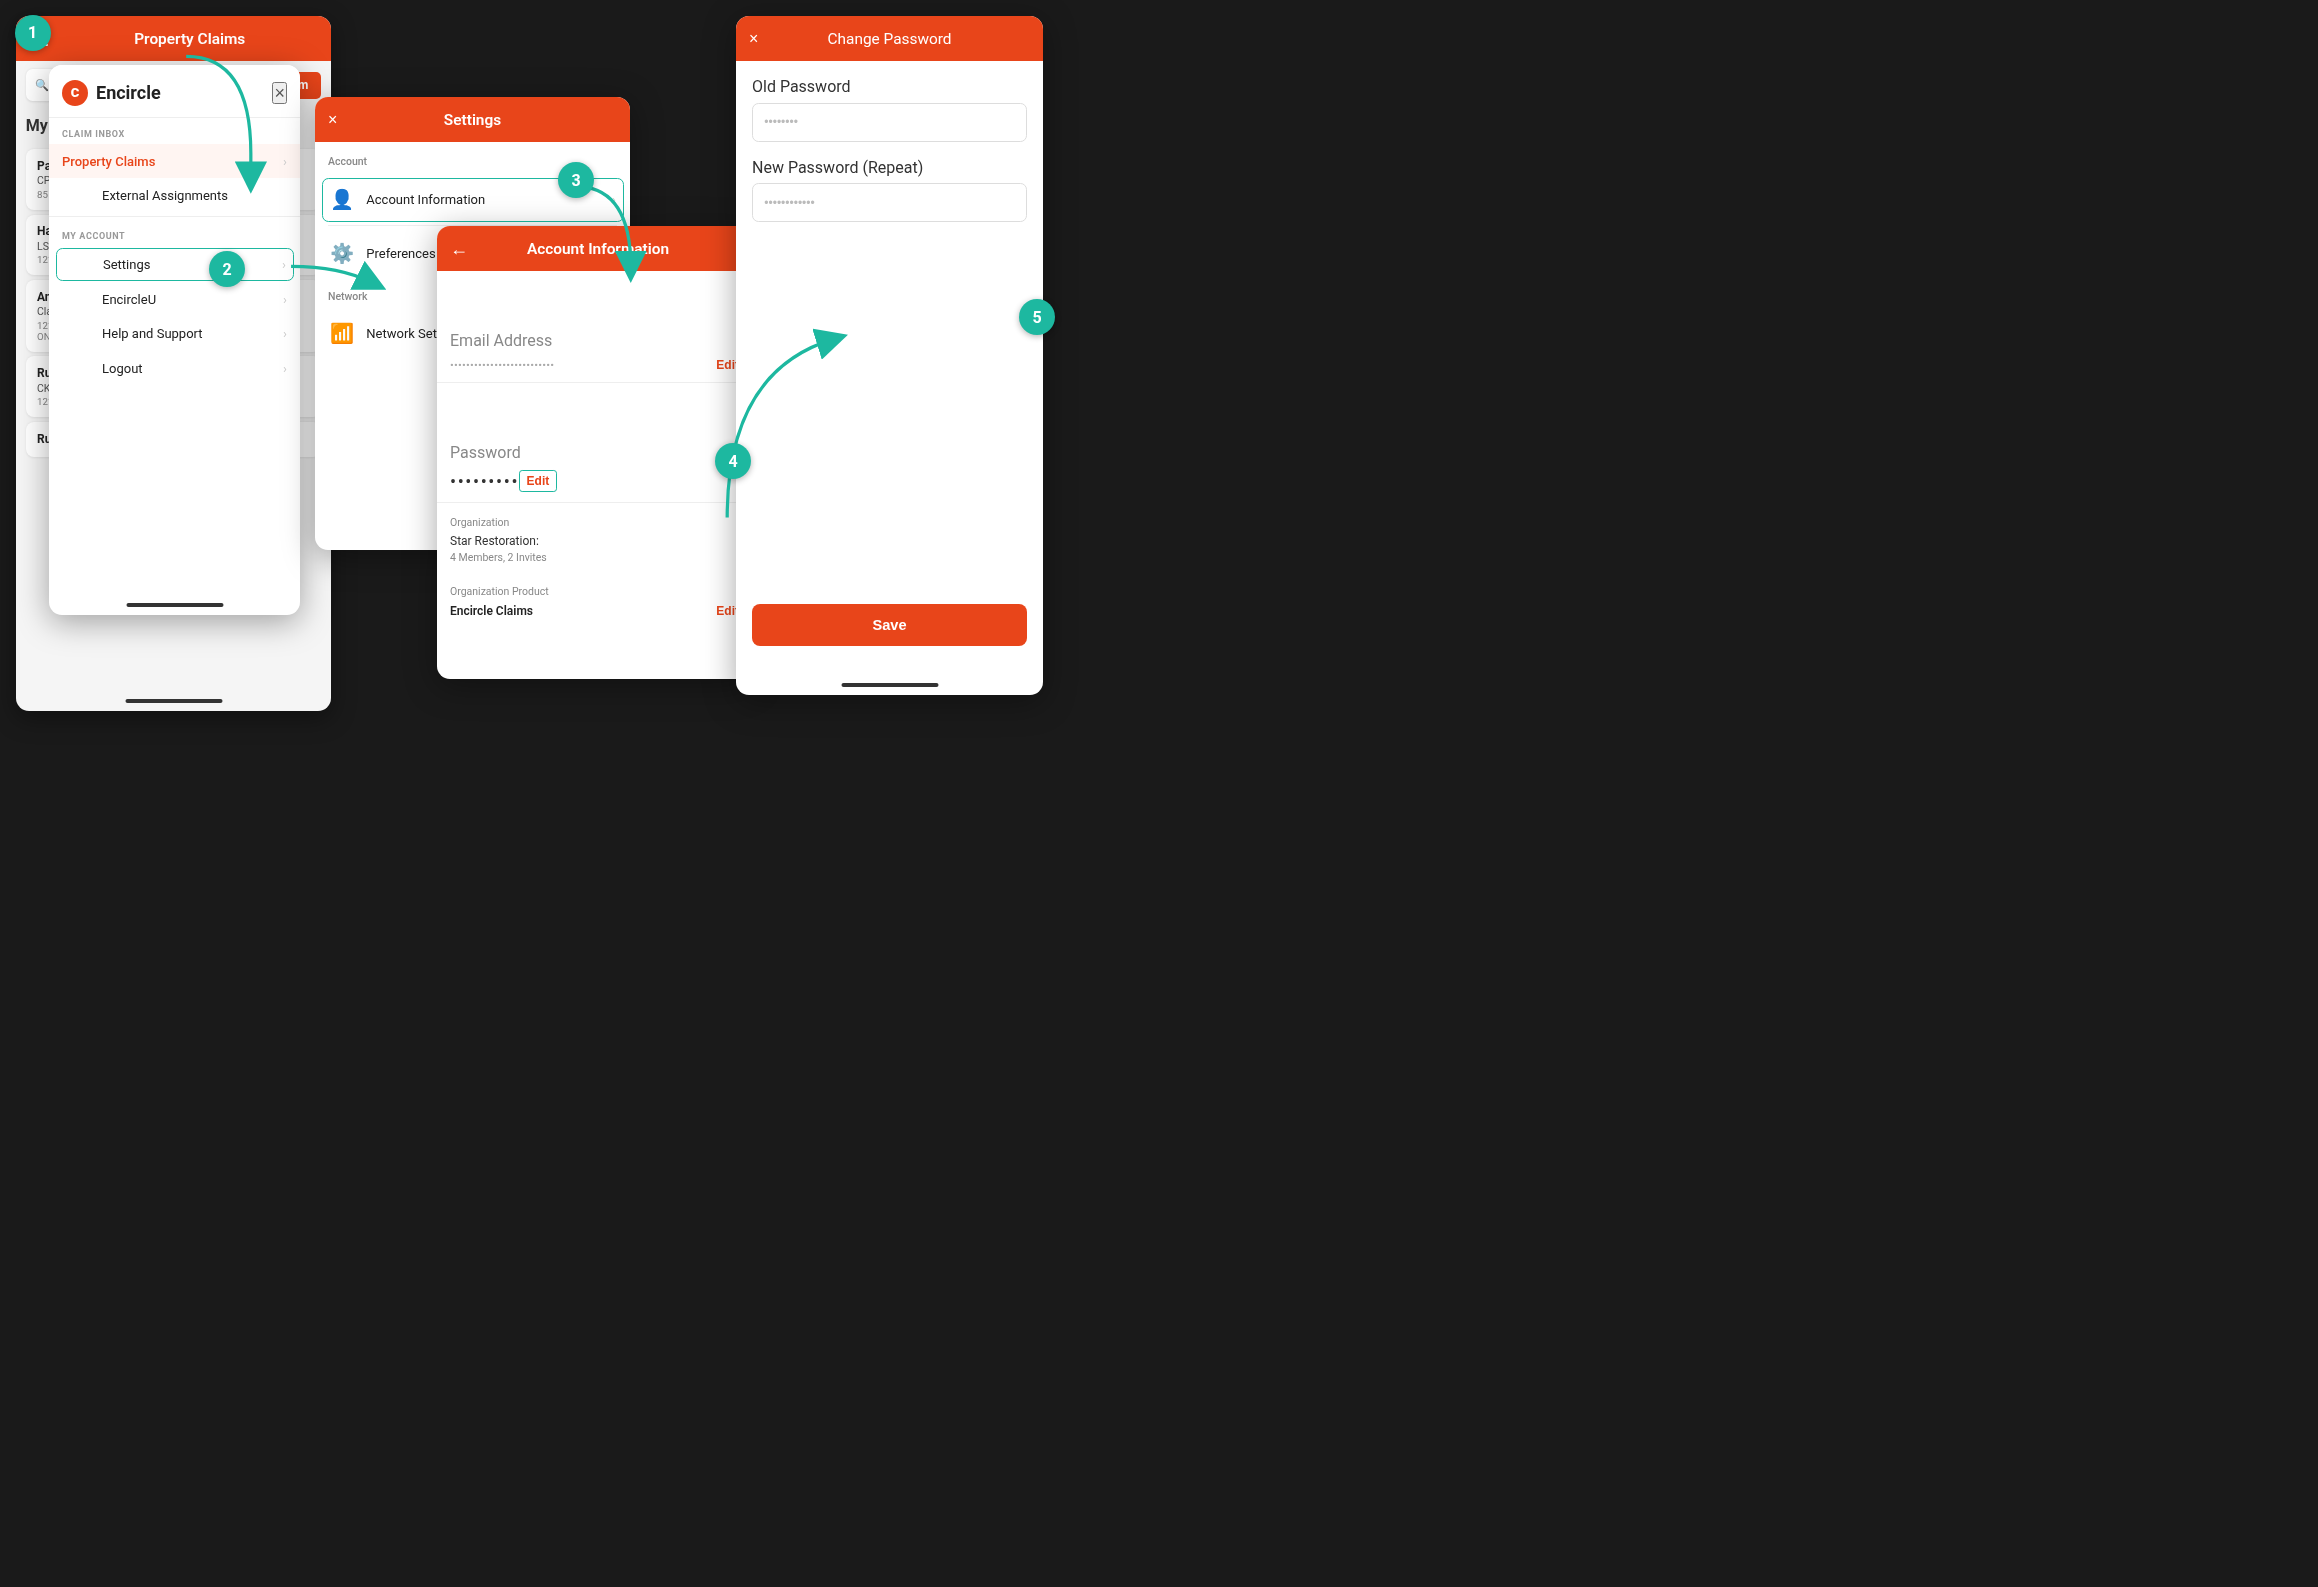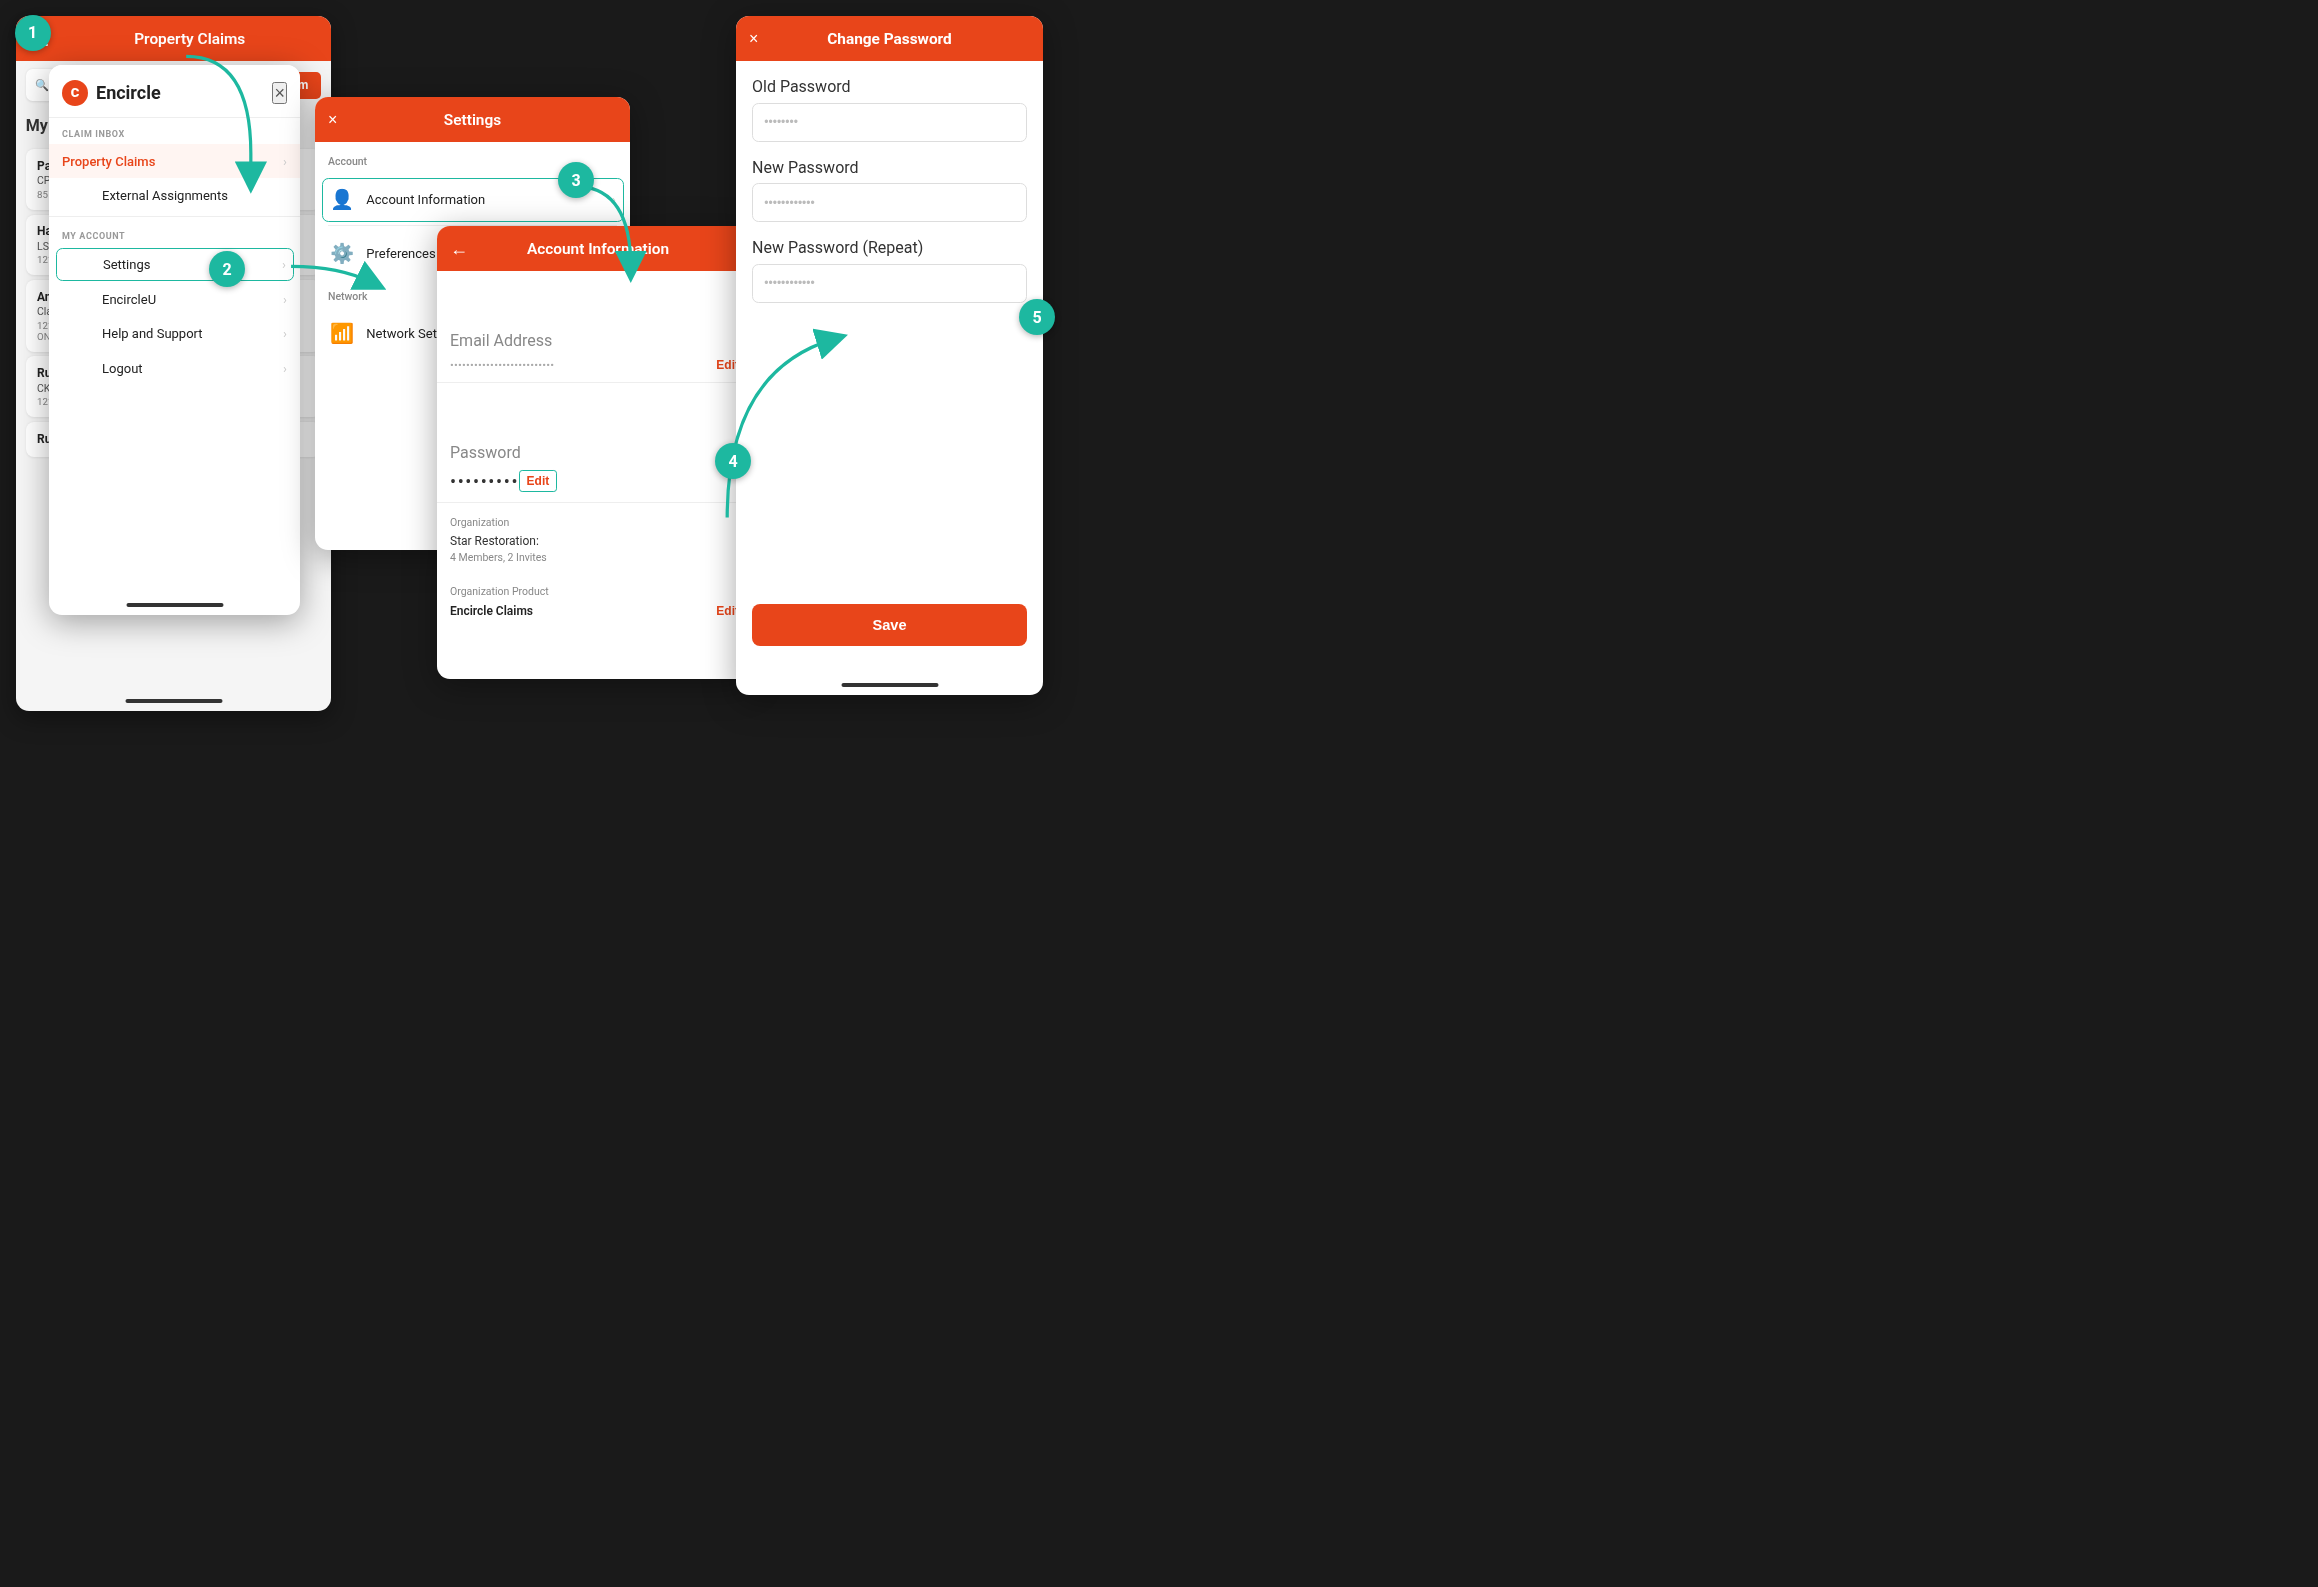--- a/index.html
+++ b/index.html
@@ -414,21 +414,21 @@
       height: 45px;
       display: flex;
       align-items: center;
       justify-content: center;
       padding: 0 13px;
       position: relative;
     }
     .panel-password-title {
       color: white;
       font-size: 15.4px;
-      font-weight: 700;
+      font-weight: 400;
     }
     .panel-password-close {
       position: absolute;
       left: 13px;
       top: 50%;
       transform: translateY(-50%);
       background: none;
       border: none;
       color: white;
       font-size: 16px;
@@ -666,24 +666,20 @@
   <div class="panel-password-header">
     <button class="panel-password-close">×</button>
     <span class="panel-password-title">Change Password</span>
   </div>
 
   <div class="password-field-section">
     <div class="password-field-label">Old Password</div>
     <input class="password-input" type="password" value="••••••••" placeholder="••••••••" style="">
   </div>
 
-  <div class="password-field-section" style="padding-top:13px;">
-    <div class="password-field-label">New Password</div>
-    <input class="password-input" type="password" value="••••••••••••" placeholder="••••••••••••" style="">
-  </div>
 
   <div class="password-field-section" style="padding-top:13px;">
     <div class="password-field-label">New Password (Repeat)</div>
     <input class="password-input" type="password" value="••••••••••••" placeholder="••••••••••••" style="">
   </div>
 
   <button class="save-btn">Save</button>
   <div class="home-indicator"></div>
 </div>
 

